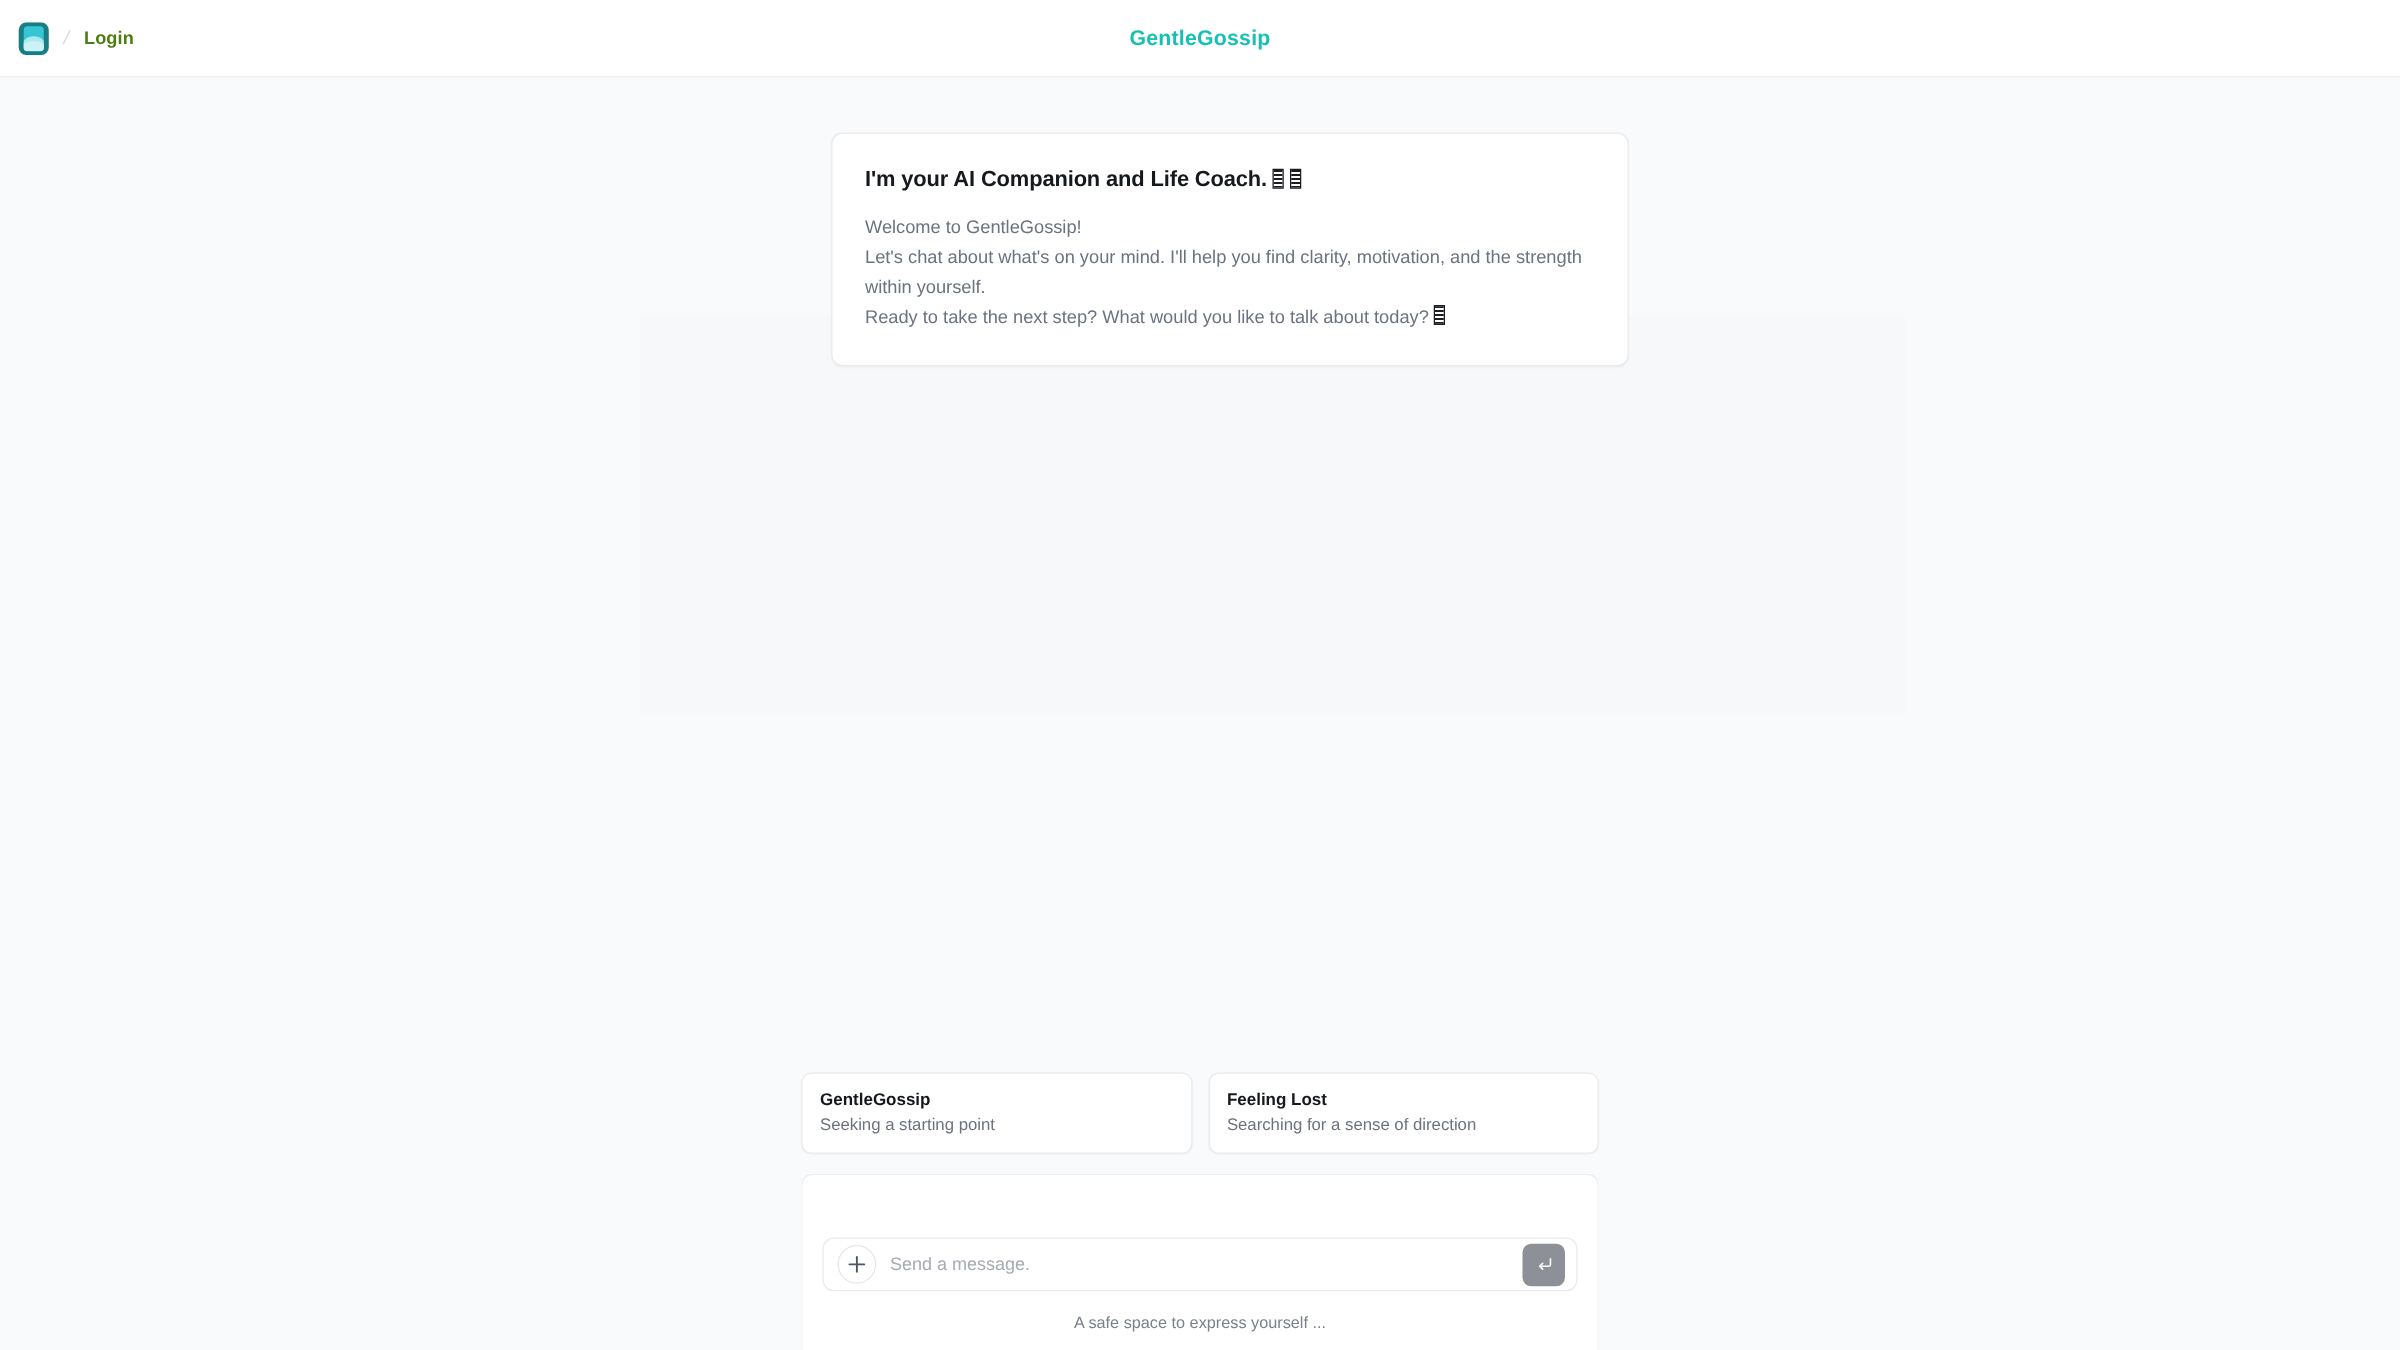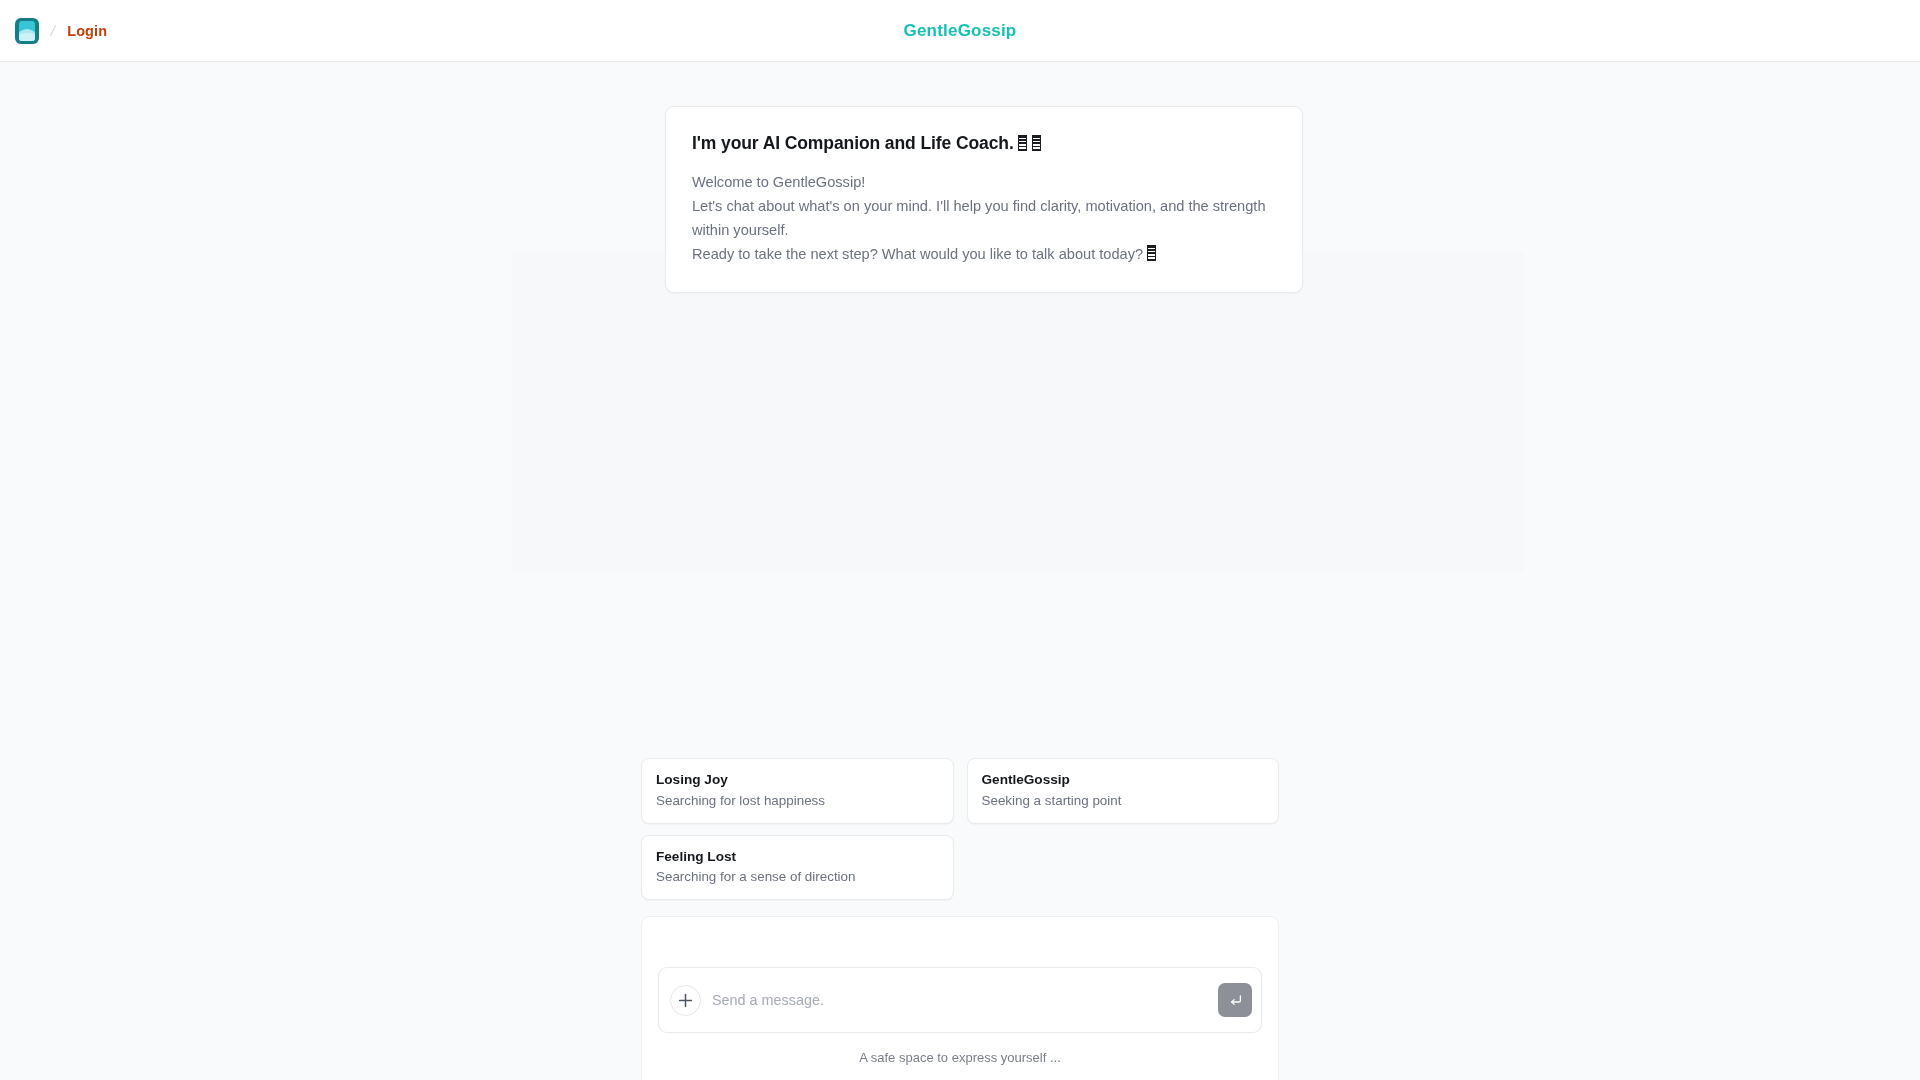--- a/index.html
+++ b/index.html
@@ -92,21 +92,21 @@
     font-size: 15px;
     padding: 0 12px;
     transform: skewX(-12deg);
     user-select: none;
     line-height: 1;
   }
 
   .breadcrumb-item {
     font-size: 14.5px;
     font-weight: 700;
-    color: #c2410c;
+    color: #4d7c0f;
     letter-spacing: 0.1px;
     white-space: nowrap;
   }
 
   .header-title {
     position: absolute;
     left: 0;
     right: 0;
     top: 0;
     bottom: 0;
@@ -245,21 +245,21 @@
     border-top-left-radius: 9px;
     border-top-right-radius: 9px;
     border-bottom: none;
     padding: 16px 16px 0 16px;
     min-height: 120px;
   }
 
   .composer-box {
     border: 1px solid #e9eaec;
     border-radius: 9px;
-    height: 66px;
+    height: 43px;
     display: flex;
     align-items: center;
     padding: 0 9px 0 11px;
     gap: 11px;
     background: #ffffff;
     margin-top: 34px;
   }
 
   .plus-btn {
     flex: 0 0 auto;
@@ -352,24 +352,20 @@
         </div>
 
       </article>
 
     </section>
 
     <div class="bottom">
 
       <div class="suggestions">
 
-        <div class="suggestion-card">
-          <div class="suggestion-title">Losing Joy</div>
-          <div class="suggestion-sub">Searching for lost happiness</div>
-        </div>
 
         <div class="suggestion-card">
           <div class="suggestion-title">GentleGossip</div>
           <div class="suggestion-sub">Seeking a starting point</div>
         </div>
 
 
         <div class="suggestion-card">
           <div class="suggestion-title">Feeling Lost</div>
           <div class="suggestion-sub">Searching for a sense of direction</div>

